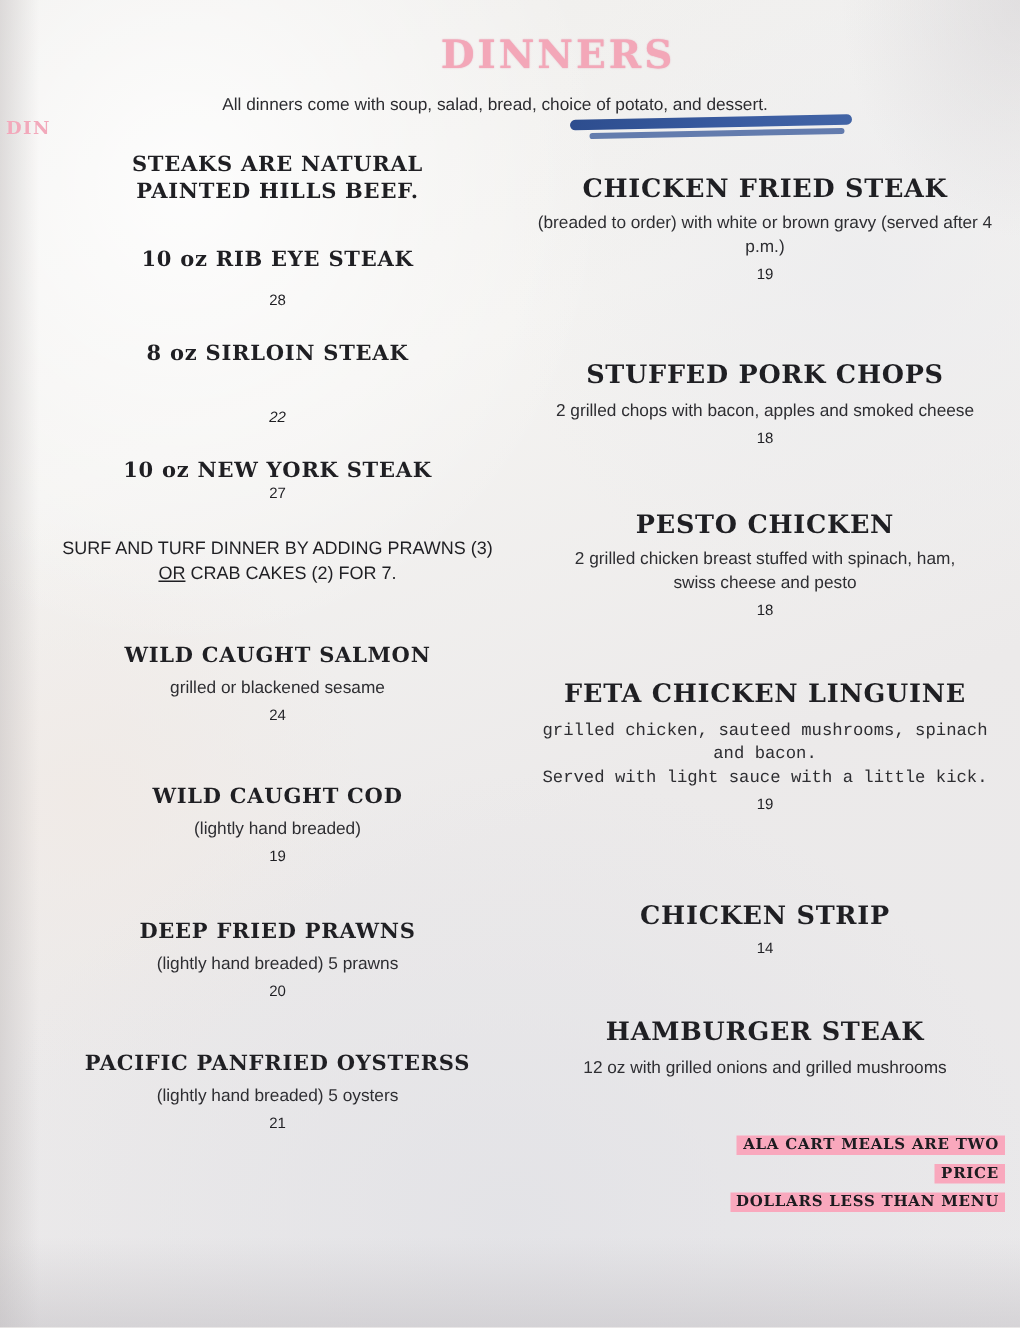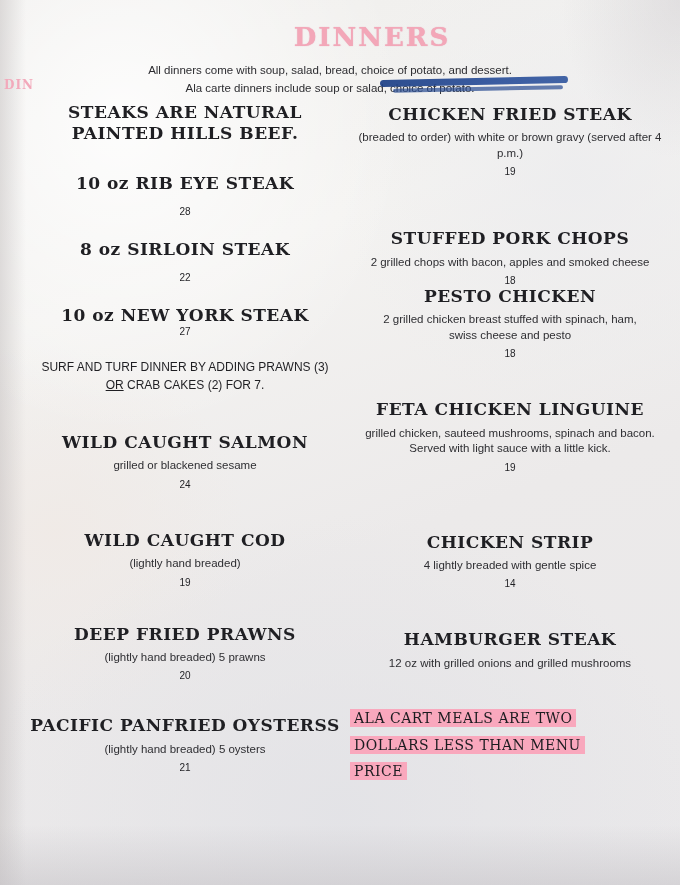--- a/index.html
+++ b/index.html
@@ -111,21 +111,21 @@
 
   .item { text-align: center; }
 
   .item-name {
     font-family: "DejaVu Serif", serif;
     font-weight: bold;
     color: #1f1f23;
     letter-spacing: 0.5px;
     line-height: 1.25;
   }
-  .big { font-size: 17px; }
+  .big { font-size: 14px; }
   .med { font-size: 17px; }
 
   .item-desc {
     font-size: 11.5px;
     color: #2e2e32;
     margin-top: 5px;
     line-height: 1.35;
   }
   .item-price {
     font-size: 10px;
@@ -135,24 +135,24 @@
 
   .note {
     font-size: 12px;
     color: #1f1f23;
     text-align: center;
     line-height: 1.45;
   }
   .note u { text-decoration: underline; }
 
   .highlight-block {
-    text-align: left;
-    font-family: "DejaVu Serif", serif;
-    font-weight: normal;
-    font-size: 14px;
+    text-align: right;
+    font-family: "DejaVu Serif", serif;
+    font-weight: bold;
+    font-size: 10px;
     color: #1c1c20;
     letter-spacing: 0.5px;
     line-height: 1.9;
   }
   .hl {
     background: #f9a8bd;
     padding: 1px 4px;
     box-decoration-break: clone;
     -webkit-box-decoration-break: clone;
   }
@@ -176,39 +176,38 @@
 <div class="shadow-topright"></div>
 <div class="shadow-bottom"></div>
 
 <div class="content">
 
   <div class="corner-mark">DIN</div>
 
   <div class="title">DINNERS</div>
 
   <div class="intro line1">All dinners come with soup, salad, bread, choice of potato, and dessert.</div>
-  <div class="intro line2">Ala carte dinners include soup or salad, choice of potato.</div>
   <div class="marker"></div>
   <div class="marker2"></div>
 
   <div class="col col-left">
 
     <div class="item" style="margin-top:4px;">
       <div class="item-name big">STEAKS ARE NATURAL</div>
       <div class="item-name big">PAINTED HILLS BEEF.</div>
     </div>
 
     <div class="item" style="margin-top:28px;">
       <div class="item-name big">10  oz  RIB EYE STEAK</div>
       <div class="item-price" style="margin-top:12px;">28</div>
     </div>
 
     <div class="item" style="margin-top:22px;">
       <div class="item-name big">8  oz   SIRLOIN STEAK</div>
-      <div class="item-price" style="margin-top:12px;">22</div>
+      <div class="item-price" style="margin-top:28px;font-style:italic;">22</div>
     </div>
 
     <div class="item" style="margin-top:22px;">
       <div class="item-name big">10  oz   NEW YORK STEAK</div>
       <div class="item-price" style="margin-top:0;">27</div>
     </div>
 
     <div class="note" style="margin-top:22px;">
       <div>SURF AND TURF DINNER BY ADDING PRAWNS (3)</div>
       <div><u>OR</u><span> CRAB CAKES (2) FOR 7.</span></div>
@@ -235,58 +234,57 @@
     <div class="item" style="margin-top:34px;">
       <div class="item-name big">PACIFIC PANFRIED OYSTERSS</div>
       <div class="item-desc">(lightly hand breaded) 5 oysters</div>
       <div class="item-price">21</div>
     </div>
 
   </div>
 
   <div class="col col-right">
 
-    <div class="item" style="margin-top:6px;">
+    <div class="item" style="margin-top:18px;">
       <div class="item-name med">CHICKEN FRIED STEAK</div>
       <div class="item-desc">(breaded to order) with white or brown gravy  (served after 4 p.m.)</div>
       <div class="item-price">19</div>
     </div>
 
     <div class="item" style="margin-top:51px;">
       <div class="item-name med">STUFFED PORK CHOPS</div>
       <div class="item-desc">2 grilled  chops with bacon, apples and smoked cheese</div>
       <div class="item-price">18</div>
     </div>
 
-    <div class="item" style="">
+    <div class="item" style="margin-top:42px;">
       <div class="item-name med">PESTO CHICKEN</div>
       <div class="item-desc" style="white-space:pre-line;">2 grilled  chicken breast stuffed with spinach, ham,
 swiss cheese and pesto</div>
       <div class="item-price">18</div>
     </div>
 
     <div class="item" style="margin-top:40px;">
       <div class="item-name med">FETA CHICKEN LINGUINE</div>
-      <div class="item-desc" style="white-space:pre-line;">grilled chicken, sauteed mushrooms, spinach and bacon.
+      <div class="item-desc" style="white-space:pre-line;font-family:Liberation Mono, monospace;">grilled chicken, sauteed mushrooms, spinach and bacon.
 Served with light sauce with a little kick.</div>
       <div class="item-price">19</div>
     </div>
 
     <div class="item" style="margin-top:59px;">
       <div class="item-name med">CHICKEN STRIP</div>
-      <div class="item-desc">4 lightly breaded with gentle spice</div>
       <div class="item-price">14</div>
     </div>
 
     <div class="item" style="margin-top:40px;">
       <div class="item-name med">HAMBURGER STEAK</div>
       <div class="item-desc">12 oz with grilled onions and grilled mushrooms</div>
     </div>
 
     <div class="highlight-block" style="margin-top:34px;">
       <div><span class="hl">ALA CART MEALS ARE TWO</span></div>
+      <div><span class="hl">PRICE</span></div>
       <div><span class="hl">DOLLARS LESS THAN MENU</span></div>
-      <div><span class="hl">PRICE</span></div>
     </div>
 
   </div>
 
 </div>
 
 </body></html>

